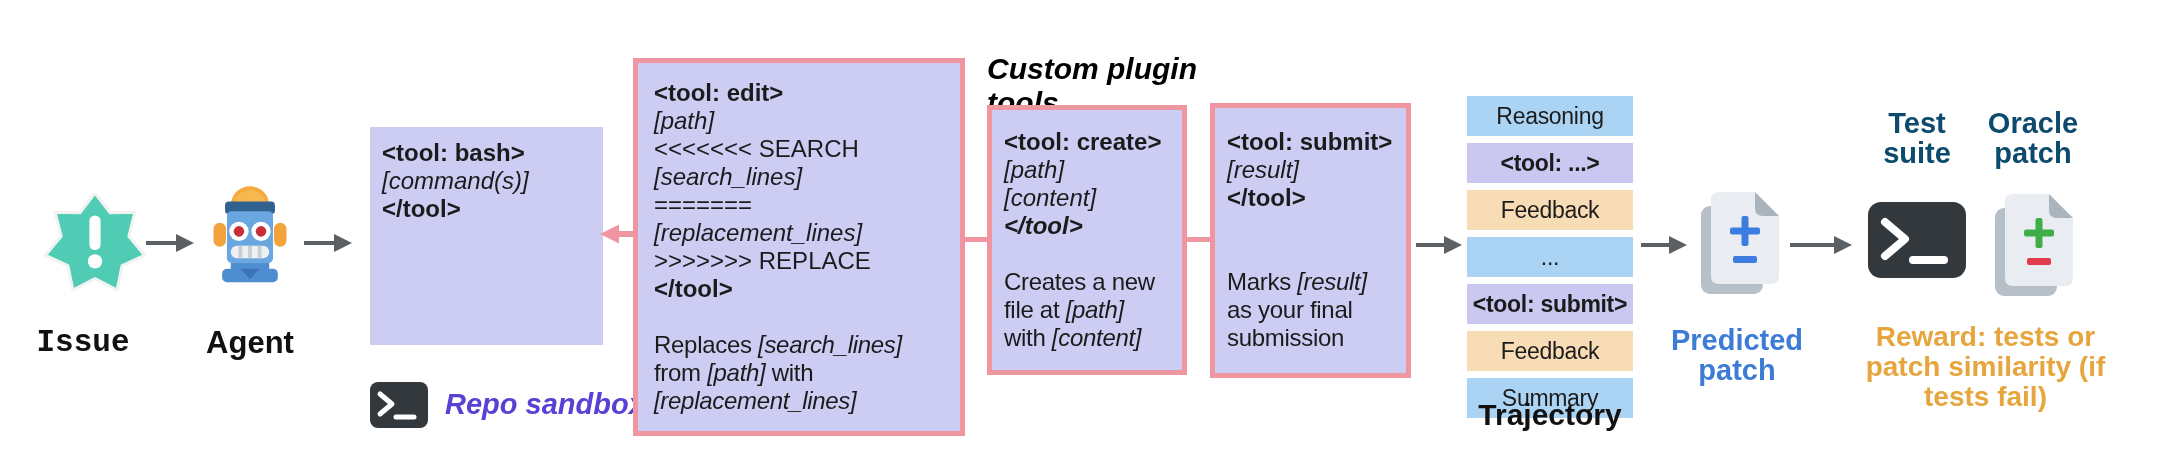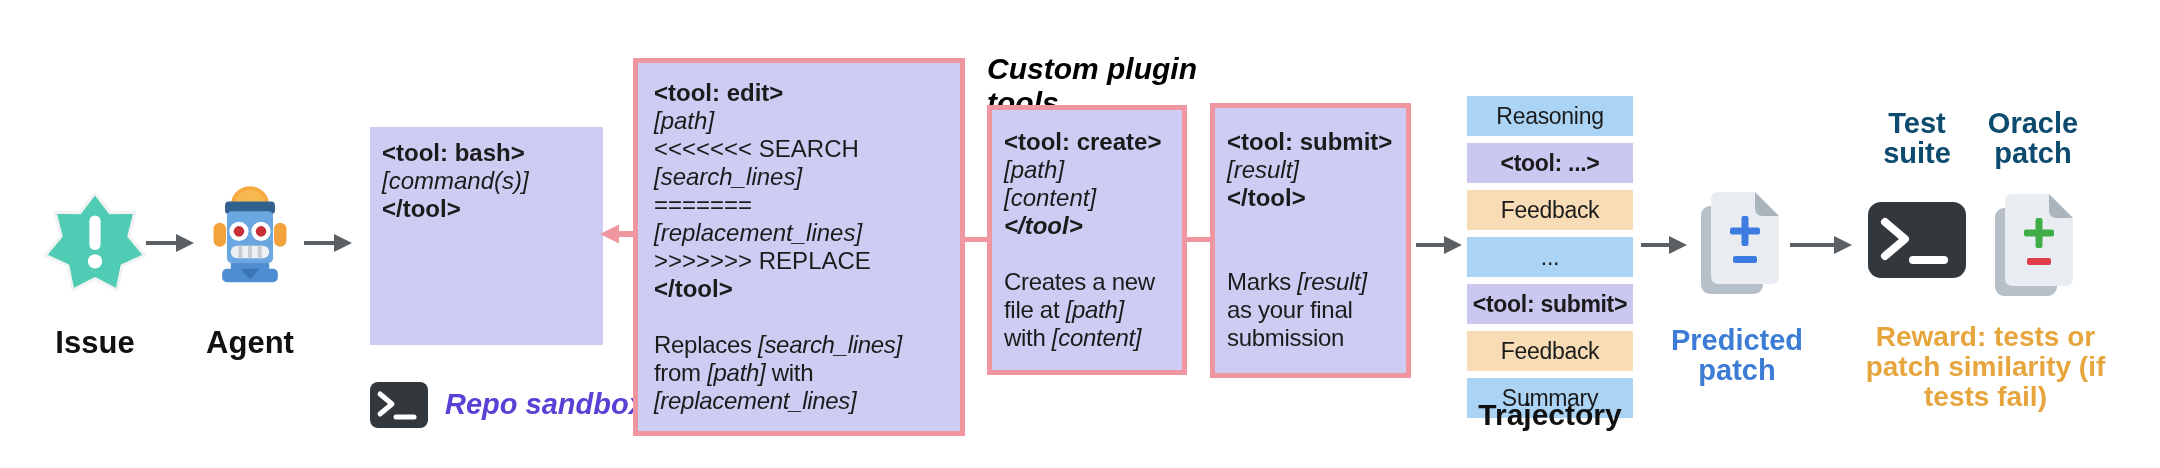--- a/index.html
+++ b/index.html
@@ -41,21 +41,21 @@
 </head>
 <body>
 
 <div class="canvas">
 
   <svg class="abs" style="left:44px;top:193px;" width="102" height="102" viewBox="0 0 100 100">
     <polygon points="50,0 64.8,19.4 89.1,18.8 83.2,42.4 98.7,61.1 76.6,71.2 71.7,95.1 50,84 28.3,95.1 23.4,71.2 1.3,61.1 16.8,42.4 10.9,18.8 35.2,19.4" fill="#4fccb3" stroke="#f1f3f3" stroke-width="3" stroke-linejoin="round"></polygon>
     <rect x="44.5" y="22" width="11" height="34" rx="5.5" fill="#ffffff"></rect>
     <circle cx="50" cy="67" r="7" fill="#ffffff"></circle>
   </svg>
-  <div class="lbl lbl-node abs" style="left:40px;top:325px;width:110px;">Issue</div>
+  <div class="lbl lbl-node abs" style="left:28px;top:325px;width:110px;font-family:Liberation Mono, monospace;">Issue</div>
 
   <svg class="abs" style="left:146px;top:230px;" width="48" height="26" viewBox="0 0 48 26">
     <line x1="0" y1="13" x2="31" y2="13" stroke="#5b6065" stroke-width="4"></line>
     <polygon points="48,13 30,4 30,22" fill="#5b6065"></polygon>
   </svg>
 
   <svg class="abs" style="left:202px;top:186px;" width="96" height="108" viewBox="0 0 100 112">
     <path d="M30 20 A 20 20 0 0 1 70 20 Z" fill="#f5a93f"></path>
     <path d="M34 20 A 16 16 0 0 1 66 20 Z" fill="#f7b94f"></path>
     <rect x="24" y="16" width="52" height="13" rx="4" fill="#31618f"></rect>

